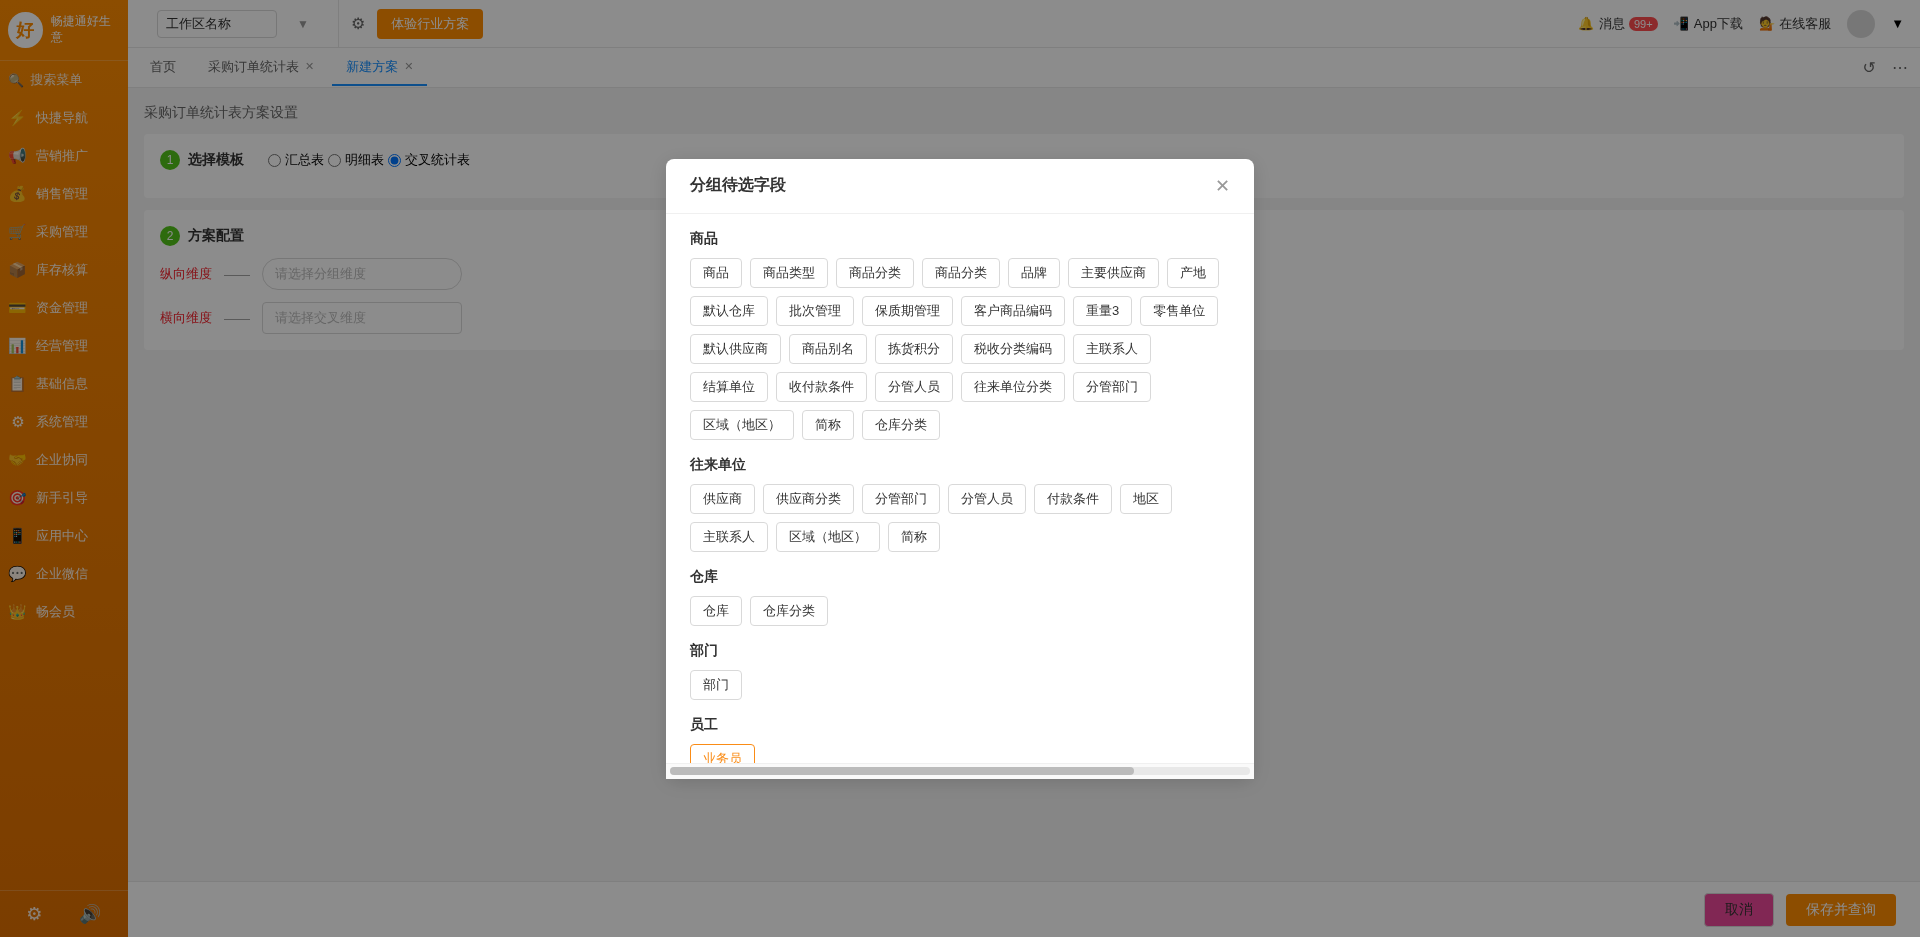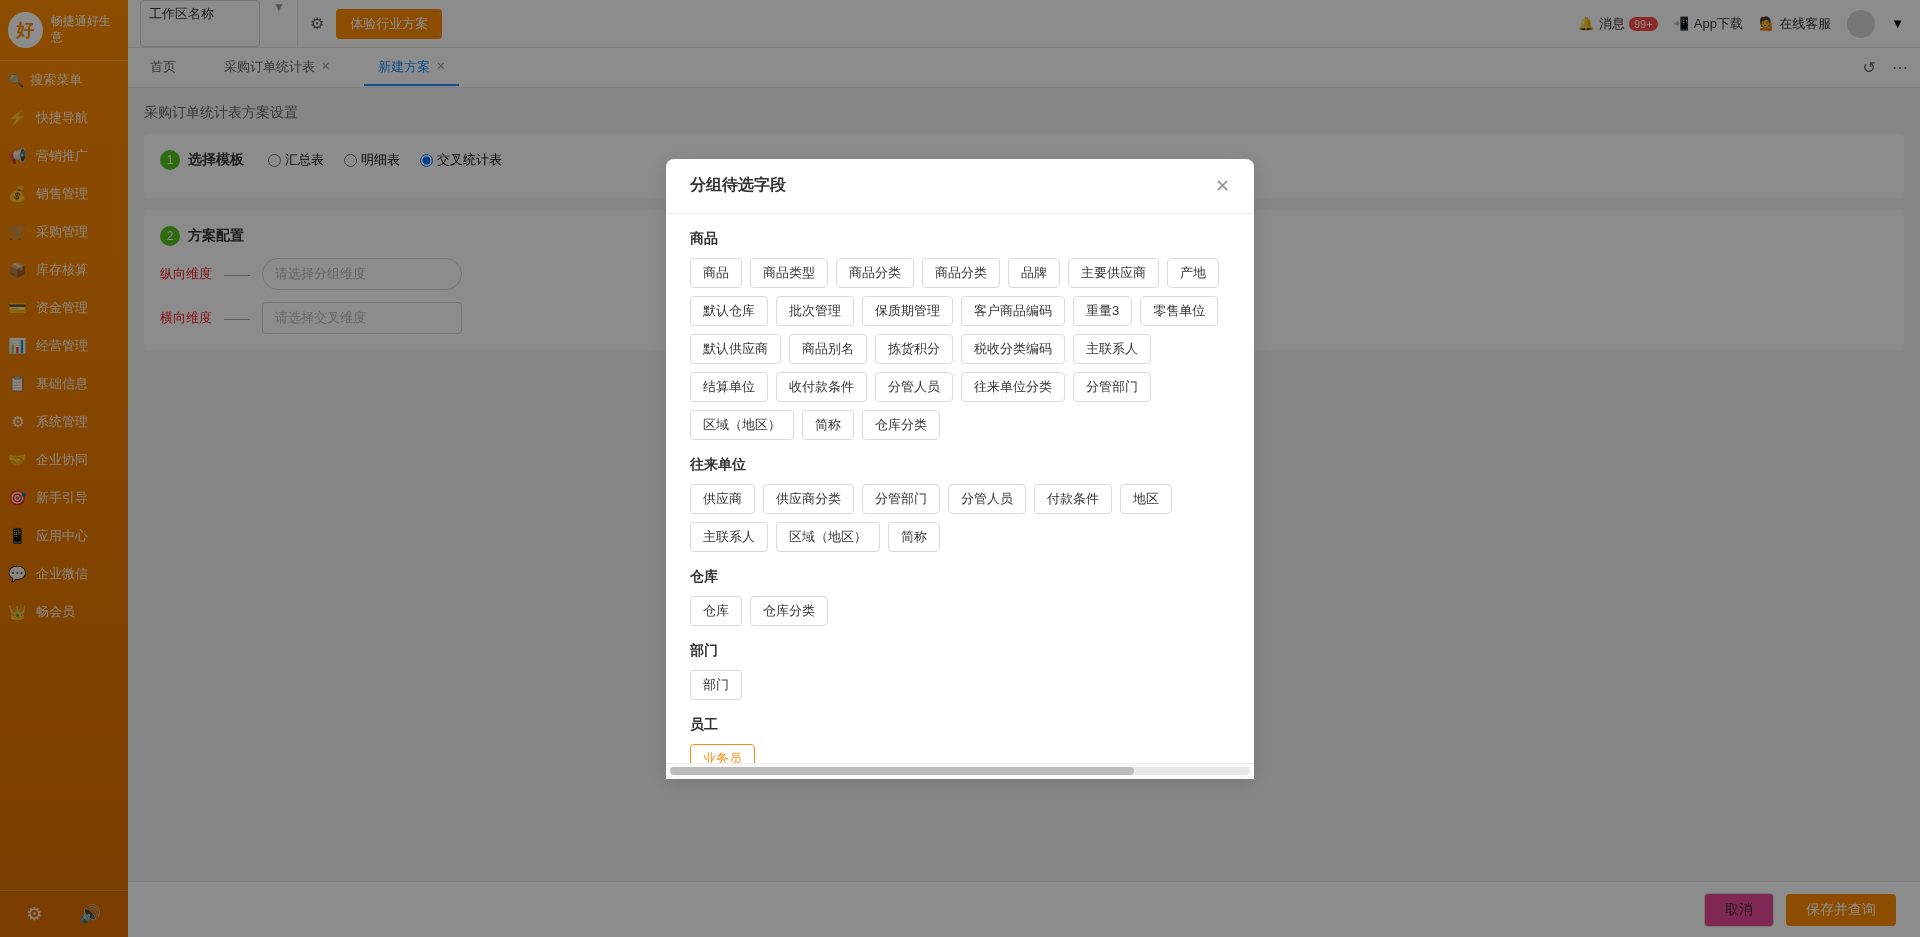--- a/index.html
+++ b/index.html
@@ -38,21 +38,21 @@
     }
     .sidebar-bottom-btn { color: rgba(255,255,255,0.85); cursor: pointer; font-size: 18px; }
 
     
     .header {
       position: fixed; left: 128px; top: 0; right: 0; height: 48px;
       background: #fff; border-bottom: 1px solid #e8e8e8;
       display: flex; align-items: center; z-index: 9;
     }
     .header-workspace {
-      display: flex; padding: 0 12px; gap: 13px;
+      display: flex; align-items: center; padding: 0 29px; gap: 20px;
       border-right: 1px solid #e8e8e8; height: 100%;
     }
     .header-workspace-name {
       background: #fff; border: 1px solid #d9d9d9; border-radius: 4px;
       padding: 4px 8px; font-size: 13px; color: #333; min-width: 120px;
     }
     .header-workspace-arrow { color: #999; font-size: 12px; }
     .header-settings { padding: 0 12px; color: #666; cursor: pointer; font-size: 16px; }
     .header-trial-btn {
       background: #ff8c00; color: #fff; border: none; border-radius: 4px;
@@ -66,21 +66,21 @@
       background: #ff4d4f; color: #fff; border-radius: 10px;
       padding: 1px 5px; font-size: 11px; min-width: 18px; text-align: center;
     }
     .avatar { width: 28px; height: 28px; background: #d9d9d9; border-radius: 50%; }
 
     
     .tabbar {
       position: fixed; left: 128px; top: 48px; right: 0; height: 40px;
       background: #fff; border-bottom: 1px solid #e8e8e8;
       display: flex; align-items: center; padding: 0 8px; z-index: 8;
-      gap: 20px;
+      gap: 4px;
       justify-content: space-between;
     }
     .tab {
       padding: 8px 14px; cursor: pointer; font-size: 13px; color: #666;
       border-bottom: 2px solid transparent; white-space: nowrap;
       display: flex; align-items: center; gap: 6px;
     }
     .tab.active { color: #1890ff; border-bottom: 2px solid #1890ff; }
     .tab-close { color: #999; font-size: 11px; cursor: pointer; }
     .tabbar-right { margin-left: auto; display: flex; align-items: center; gap: 8px; }
@@ -282,21 +282,21 @@
   </div>
 </div>
 
 <div class="main-content">
   <div class="page-title">采购订单统计表方案设置</div>
 
   <div class="config-card">
     <div class="step-header">
       <div class="step-num">1</div>
       <span class="step-title">选择模板</span>
-      <div style="display:flex;gap:20px;margin-left:16px;align-items:center;">
+      <div style="display:flex;gap:4px;margin-left:16px;align-items:center;">
         <label style="display:flex;align-items:center;gap:4px;cursor:pointer;">
           <input type="radio" name="template" style="">
           <span>汇总表</span>
         </label>
         <label style="display:flex;align-items:center;gap:4px;cursor:pointer;">
           <input type="radio" name="template" style="">
           <span>明细表</span>
         </label>
         <label style="display:flex;align-items:center;gap:4px;cursor:pointer;">
           <input type="radio" name="template" checked="" style="">

